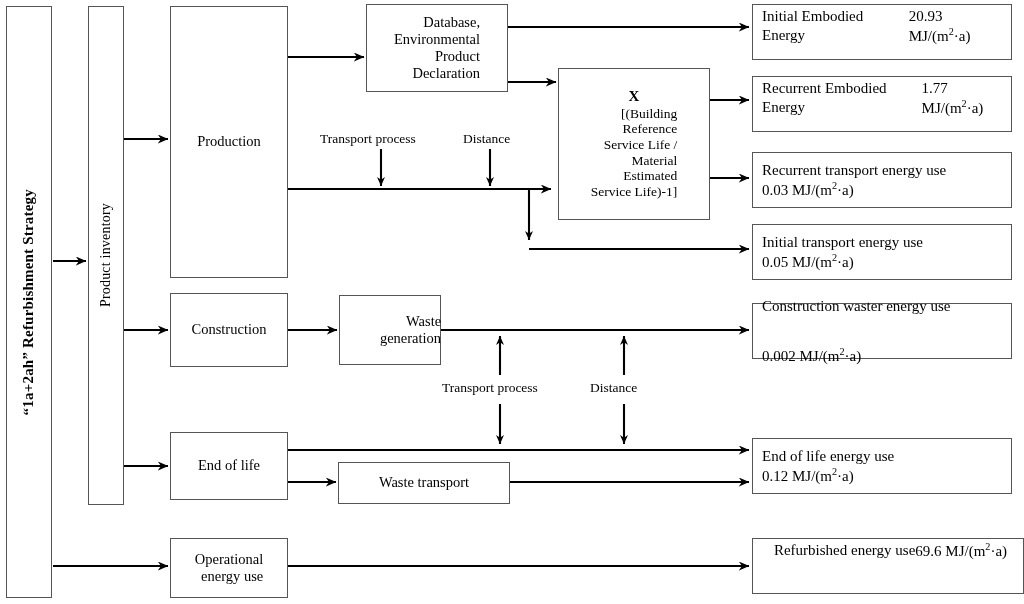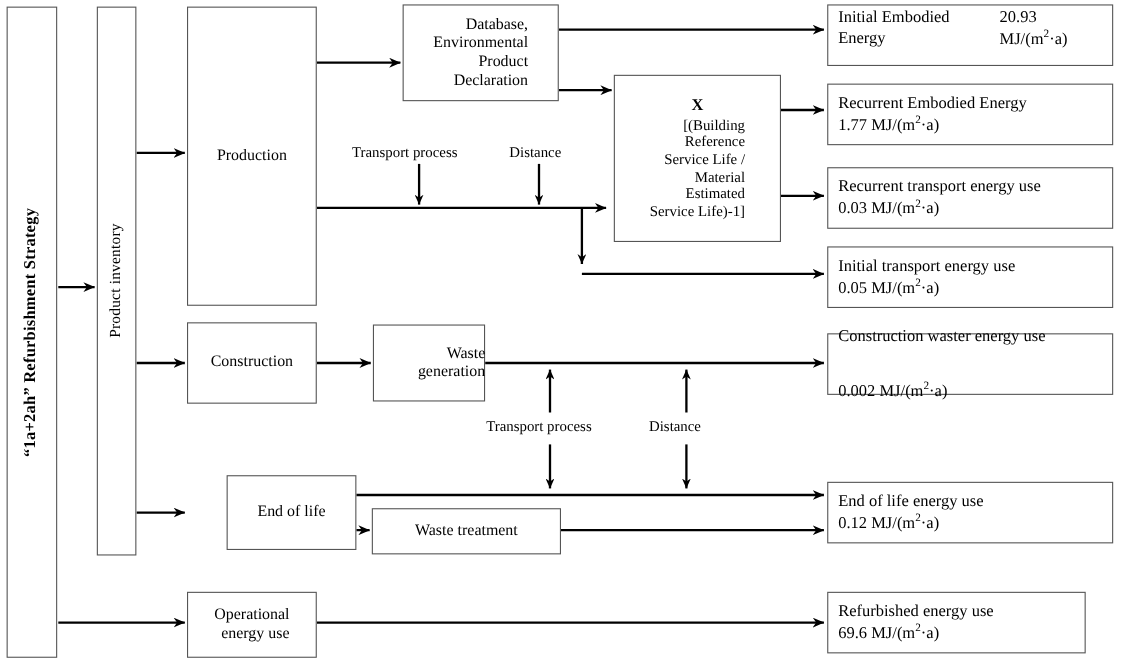--- a/index.html
+++ b/index.html
@@ -89,21 +89,21 @@
   </div>
 
   <div class="node" style="left:170px;top:6px;width:118px;height:272px;">
     <span>Production</span>
   </div>
 
   <div class="node" style="left:170px;top:293px;width:118px;height:74px;">
     <span>Construction</span>
   </div>
 
-  <div class="node" style="left:170px;top:432px;width:118px;height:68px;margin-left:36px;">
+  <div class="node" style="left:170px;top:432px;width:118px;height:68px;">
     <span>End of life</span>
   </div>
 
   <div class="node" style="left:170px;top:538px;width:118px;height:60px;white-space:pre-line;">
     <span>Operational
 energy use</span>
   </div>
 
   <div class="node" style="left:366px;top:4px;width:142px;height:88px;white-space:pre-line;">
     <span>Database,
@@ -121,39 +121,39 @@
 Estimated
 Service Life)-1]</span>
   </div>
 
   <div class="node" style="left:339px;top:295px;width:102px;height:70px;white-space:pre-line;padding-left:45px;">
     <span>Waste
 generation</span>
   </div>
 
   <div class="node" style="left:338px;top:462px;width:172px;height:42px;">
-    <span>Waste treatment</span>
+    <span>Waste transport</span>
   </div>
 
   <div class="edge-label" style="left:320px;top:131px;">Transport process</div>
   <div class="edge-label" style="left:463px;top:131px;">Distance</div>
   <div class="edge-label" style="left:442px;top:380px;">Transport process</div>
   <div class="edge-label" style="left:590px;top:380px;">Distance</div>
 
   <div class="node left-pad out" style="left:752px;top:4px;width:260px;height:56px;
        align-items:flex-start;justify-content:center;">
     <div>Initial Embodied Energy</div>
     <div class="l2">
       <span>20.93</span>
       <span>MJ/(m</span><sup>2</sup><span>·a)</span>
     </div>
   </div>
 
   <div class="node left-pad out" style="left:752px;top:76px;width:260px;height:56px;
-       flex-direction:column;align-items:flex-start;justify-content:center;">
+       align-items:flex-start;justify-content:center;">
     <div>Recurrent Embodied Energy</div>
     <div class="l2">
       <span>1.77</span>
       <span>MJ/(m</span><sup>2</sup><span>·a)</span>
     </div>
   </div>
 
   <div class="node left-pad out" style="left:752px;top:152px;width:260px;height:56px;
        flex-direction:column;align-items:flex-start;justify-content:center;">
     <div>Recurrent transport energy use</div>
@@ -183,22 +183,22 @@
 
   <div class="node left-pad out" style="left:752px;top:438px;width:260px;height:56px;
        flex-direction:column;align-items:flex-start;justify-content:center;">
     <div>End of life energy use</div>
     <div class="l2">
       <span>0.12</span>
       <span>MJ/(m</span><sup>2</sup><span>·a)</span>
     </div>
   </div>
 
-  <div class="node left-pad out" style="left:752px;top:538px;width:235px;height:56px;
-       flex-direction:column;align-items:flex-start;justify-content:center;">
+  <div class="node left-pad out" style="left:752px;top:538px;width:272px;height:56px;
+       flex-direction:row;align-items:flex-start;justify-content:center;">
     <div>Refurbished energy use</div>
     <div class="l2">
       <span>69.6</span>
       <span>MJ/(m</span><sup>2</sup><span>·a)</span>
     </div>
   </div>
 
 </div>
 
 </body></html>

